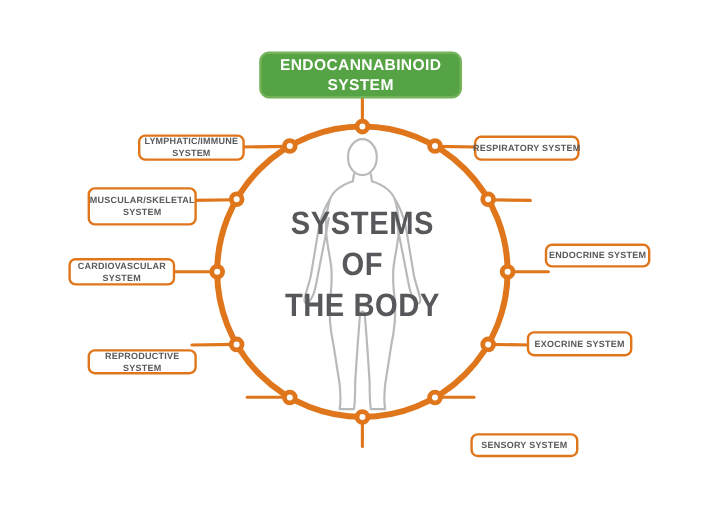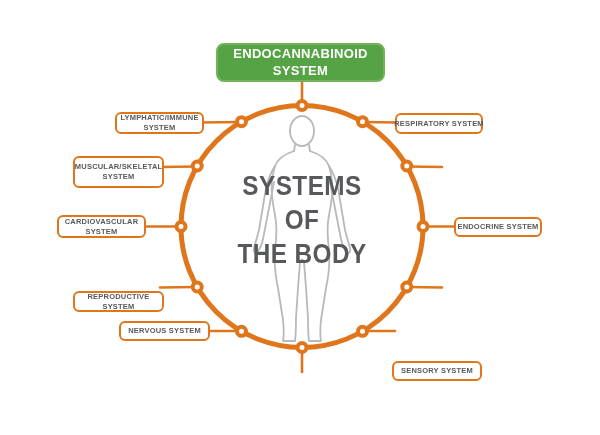--- a/index.html
+++ b/index.html
@@ -33,21 +33,21 @@
   .one-line { white-space: nowrap; }
 
   .lbl-lymphatic      { left:115px; top:112px; width:89px; height:22px; }
   .lbl-muscular       { left:73px;  top:156px; width:91px; height:32px; }
   .lbl-cardiovascular { left:57px;  top:215px; width:89px; height:23px; }
   .lbl-reproductive   { left:73px;  top:291px; width:91px; height:21px; }
   .lbl-nervous        { left:119px; top:321px; width:91px; height:20px; }
   .lbl-renal          { left:258px; top:369px; width:89px; height:21px; }
   .lbl-respiratory    { left:395px; top:113px; width:88px; height:21px; }
   .lbl-digestive      { left:439px; top:156px; width:89px; height:22px; }
-  .lbl-endocrine      { left:454px; top:217px; width:88px; height:20px; }
+  .lbl-endocrine      { left:454px; top:203px; width:88px; height:20px; }
   .lbl-exocrine       { left:439px; top:276px; width:88px; height:21px; }
   .lbl-sensory        { left:392px; top:321px; width:90px; height:20px;margin-top:40px; }
 
   .hub-box {
     position: absolute;
     left: 216px; top: 43px;
     width: 169px; height: 39px;
     box-sizing: border-box;
     background: #55a345;
     border: 2px solid #74b35a;
@@ -128,23 +128,23 @@
       <circle cx="241.5" cy="121.7" r="4.5"></circle>
     </g>
   </svg>
 
   <div class="hub-box">ENDOCANNABINOID SYSTEM</div>
 
   <div class="sys-label lbl-lymphatic">LYMPHATIC/IMMUNE SYSTEM</div>
   <div class="sys-label lbl-muscular">MUSCULAR/SKELETAL SYSTEM</div>
   <div class="sys-label lbl-cardiovascular">CARDIOVASCULAR SYSTEM</div>
   <div class="sys-label lbl-reproductive">REPRODUCTIVE SYSTEM</div>
-  <div class="sys-label lbl-nervous one-line">NERVOUS SYSTEM</div>
   <div class="sys-label lbl-respiratory one-line">RESPIRATORY SYSTEM</div>
   <div class="sys-label lbl-endocrine one-line">ENDOCRINE SYSTEM</div>
+  <div class="sys-label lbl-exocrine one-line">EXOCRINE SYSTEM</div>
   <div class="sys-label lbl-sensory one-line">SENSORY SYSTEM</div>
 
   <div class="center-title">
     <div>SYSTEMS</div>
     <div>OF</div>
     <div>THE BODY</div>
   </div>
 
 </div>
 

